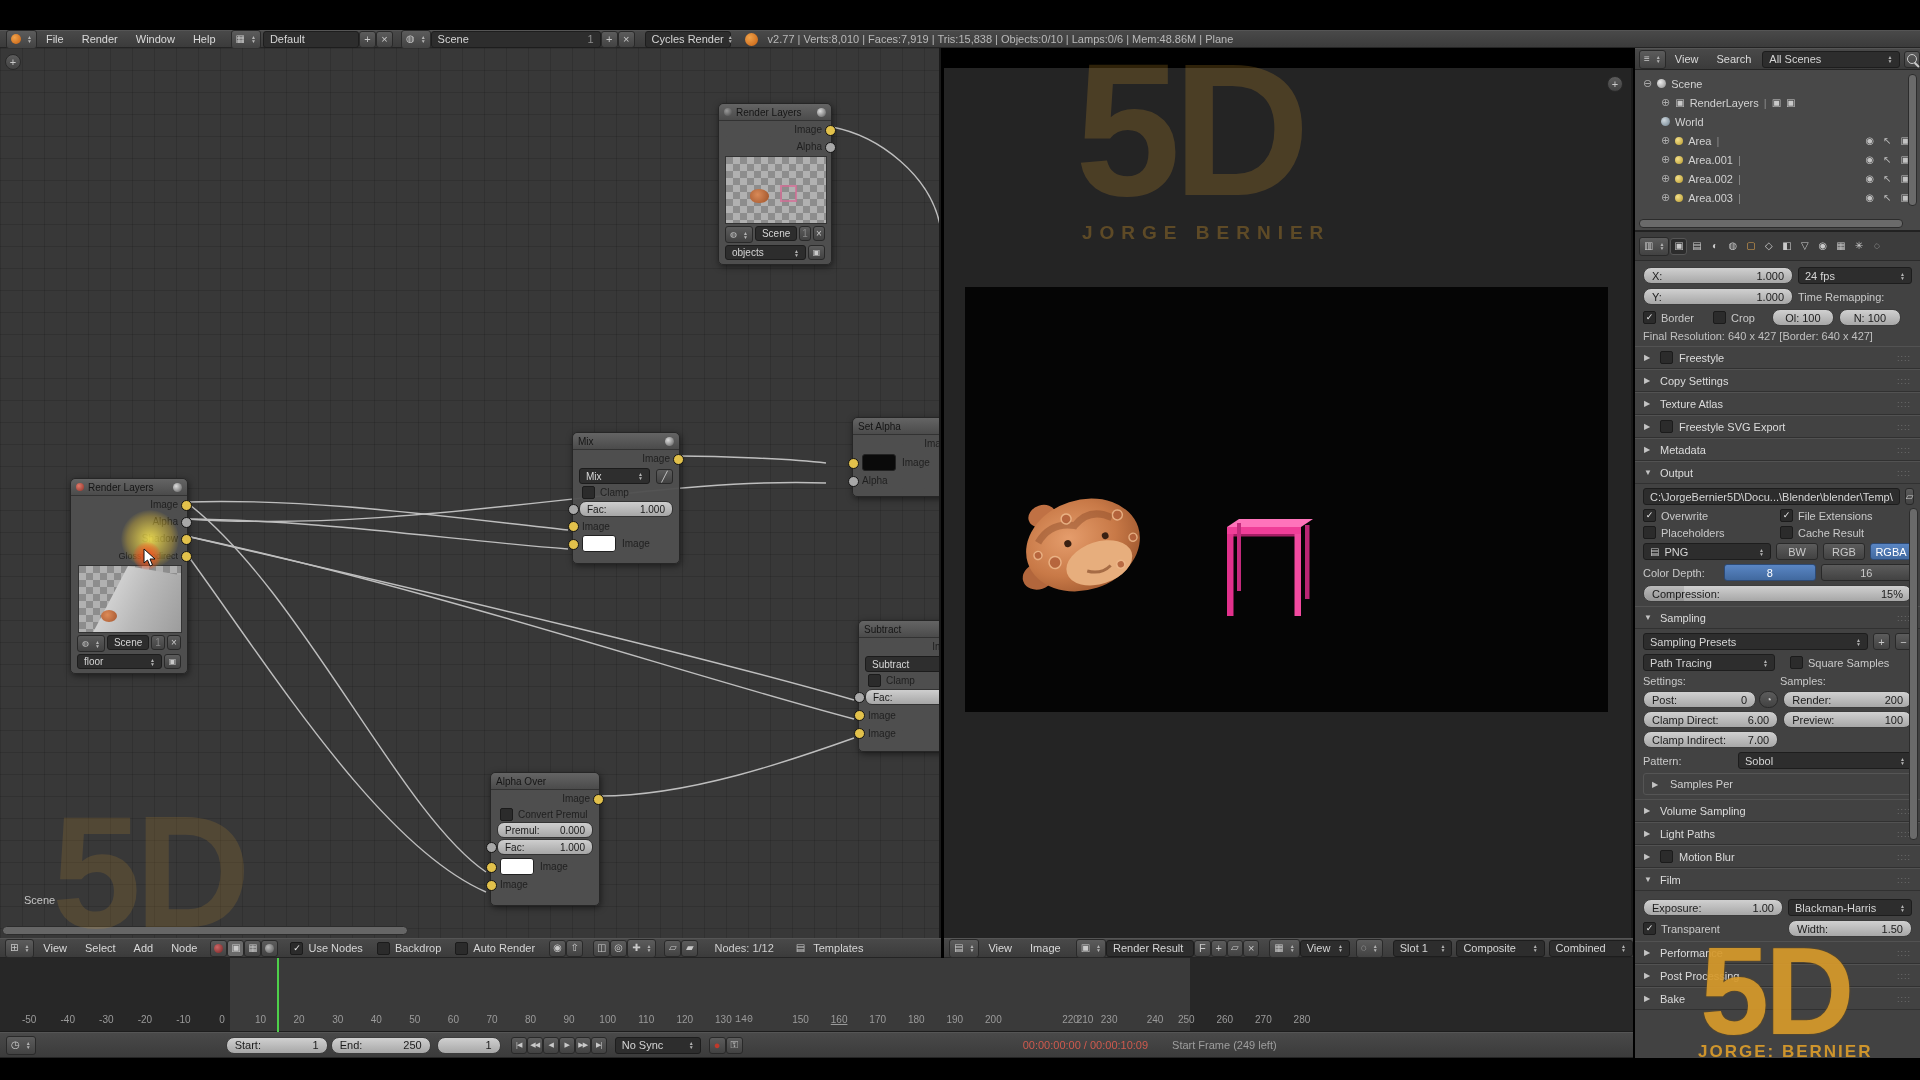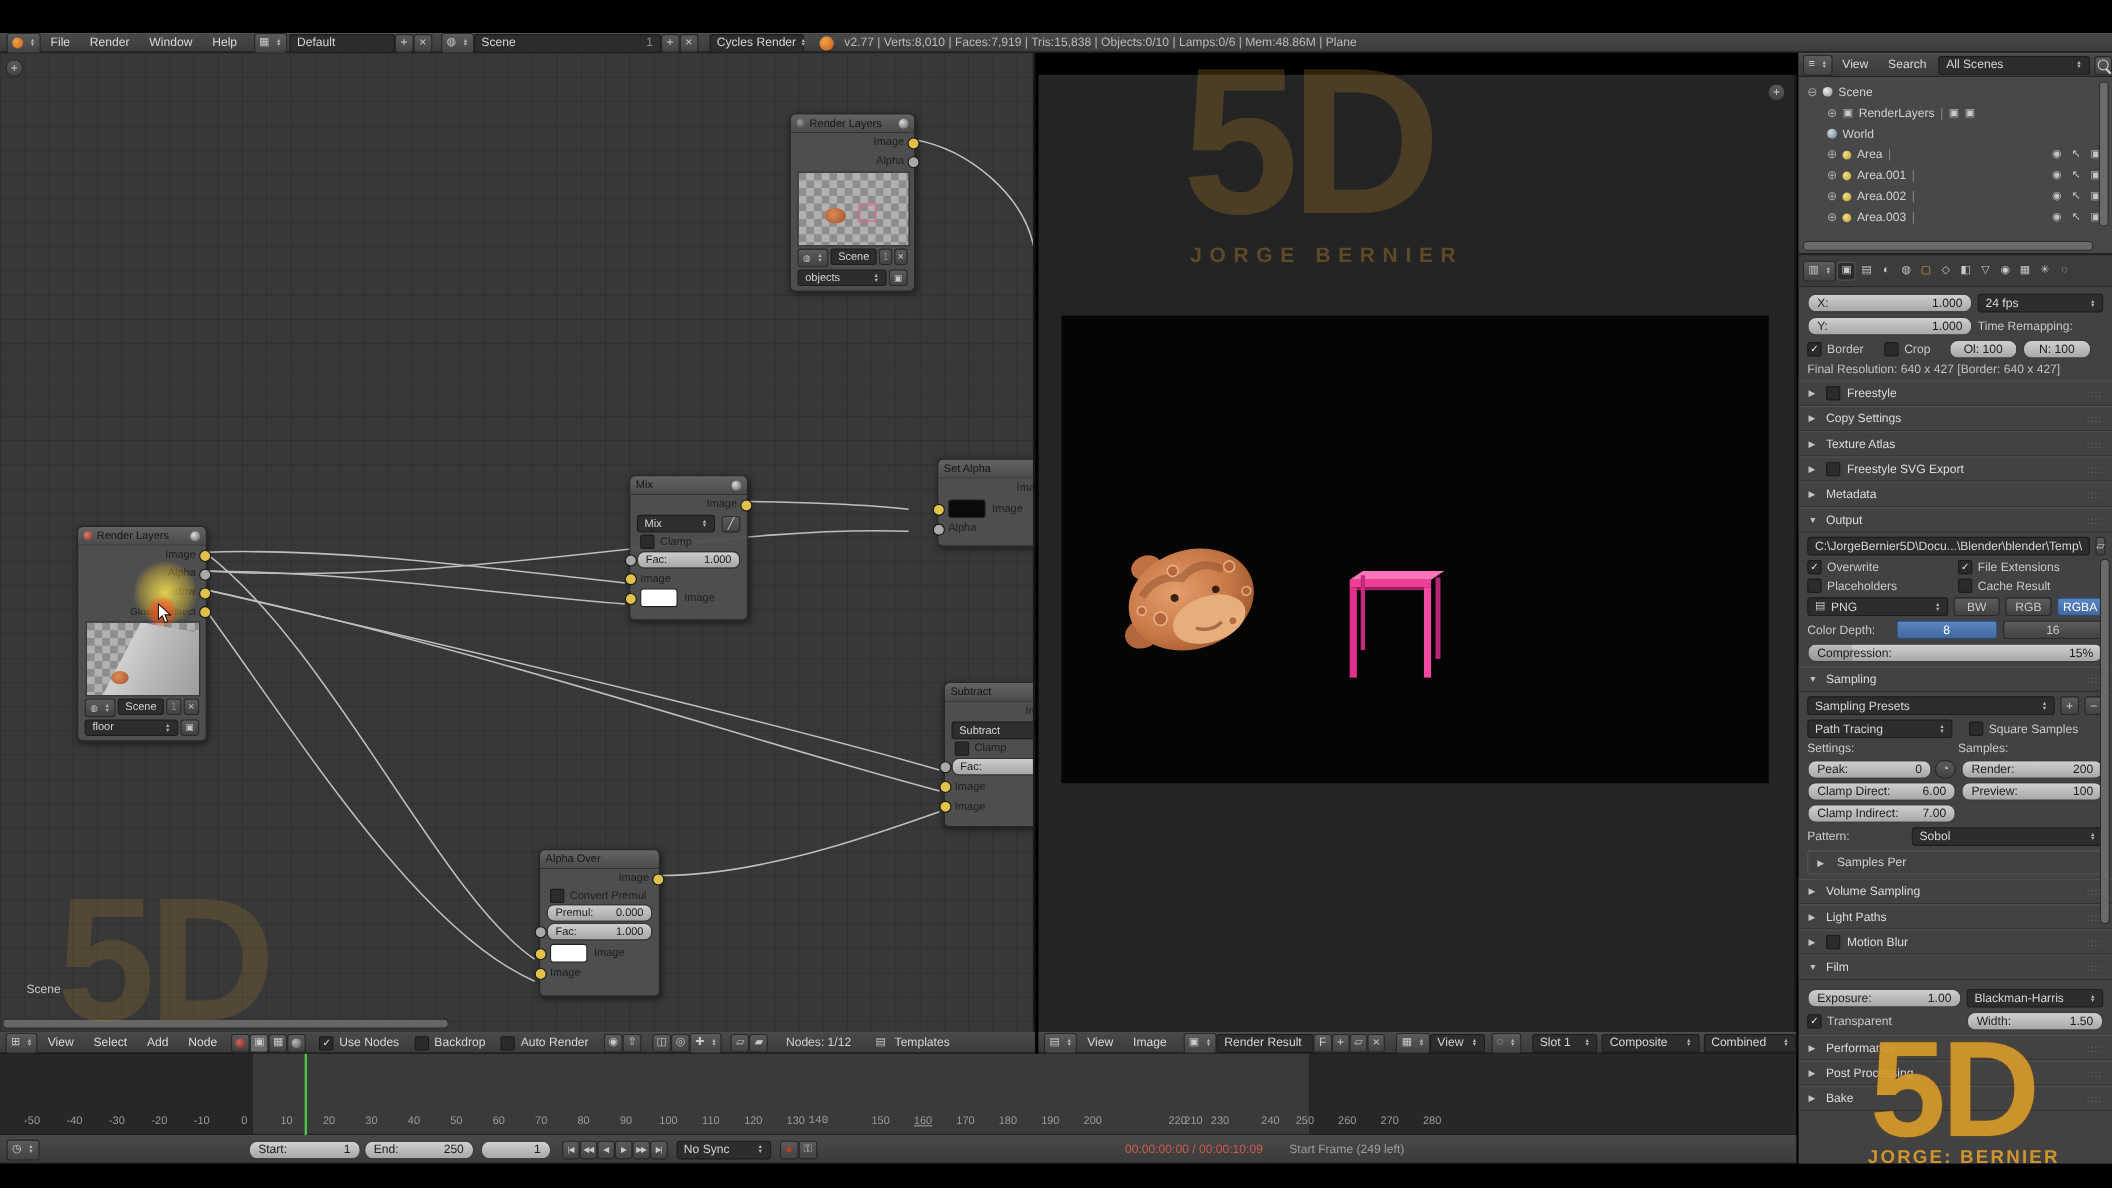--- a/index.html
+++ b/index.html
@@ -762,21 +762,21 @@
         <span class="plabel">Square Samples</span>
       </div>
       <div class="prow">
         <span class="plabel" style="flex:1;">Settings:</span>
         <span class="plabel" style="flex:1;">Samples:</span>
       </div>
       <div class="prow" style="align-items:flex-start;">
         <span style="flex:1.05;display:flex;flex-direction:column;gap:3px;">
           <span style="display:flex;gap:3px;">
             <span class="lf" style="flex:1;">
-                <span>Peak:</span>
+                <span>Post:</span>
                 <span>0</span>
               </span>
             <span class="btn" style="width:19px;border-radius:9px;">
                 <span class="ig">◔</span>
               </span>
           </span>
           <span class="lf">
               <span>Clamp Direct:</span>
               <span>6.00</span>
             </span>

